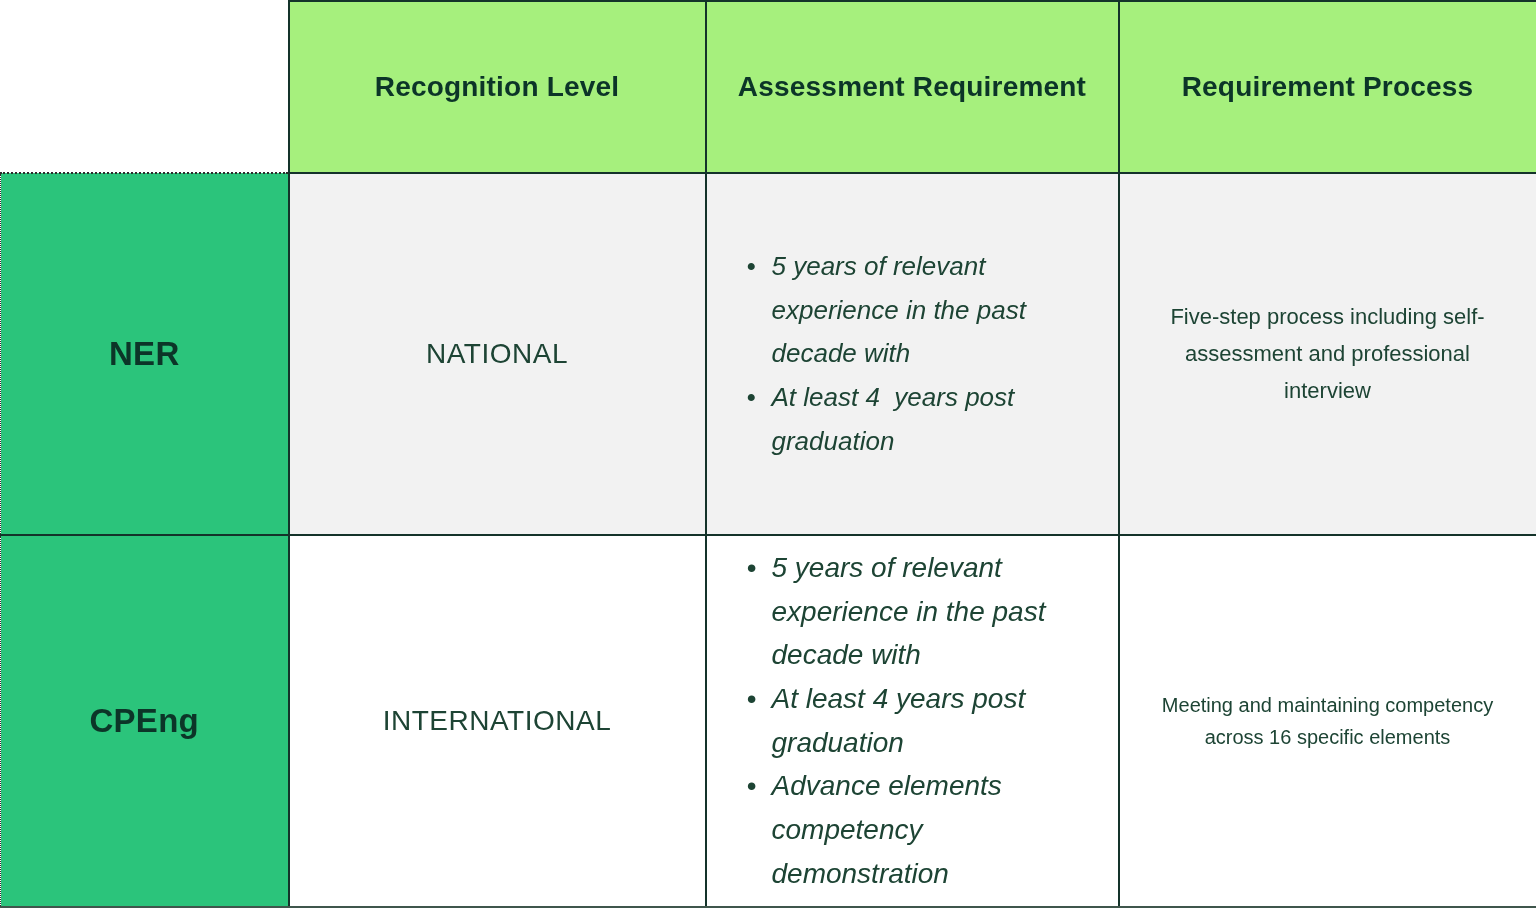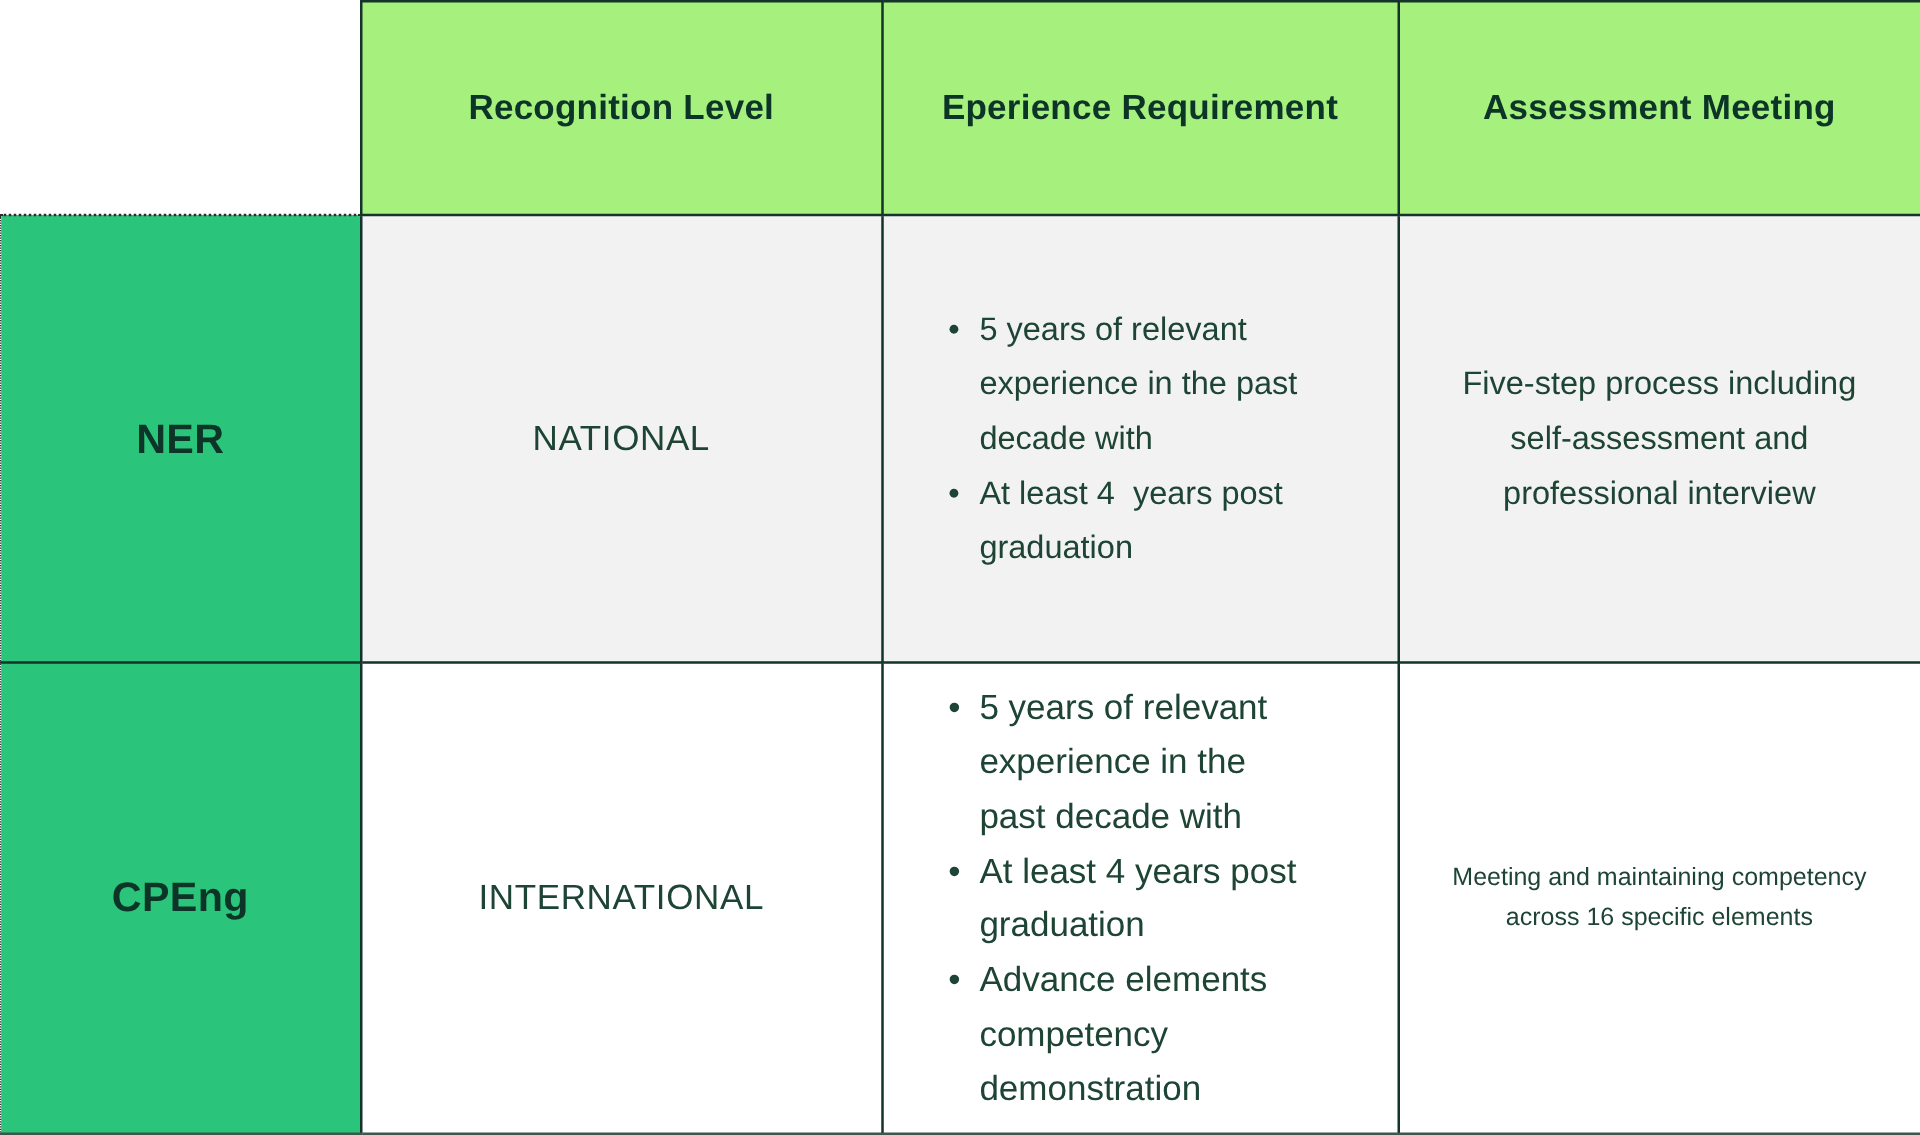--- a/index.html
+++ b/index.html
@@ -67,30 +67,31 @@
 
   .level{
     text-align:center;
     font-size:28px;
     letter-spacing:0.5px;
     margin-top:36px;
   }
 
   .assess{
     text-align:center;
-    font-size:26px;
+    font-size:22px;
     line-height:1.68;
     padding:0 26px;
   }
   tr.r2 .assess{font-size:20px;line-height:1.6;padding:0 22px;}
 
   ul.bullets{
     list-style:none;
-    margin:12px;
+    margin:0;
     padding:0 56px 0 40px;
+    font-style:italic;
   }
   ul.bullets li{
     position:relative;
     padding-left:25px;
     font-size:26px;
     line-height:1.68;
     white-space:pre-wrap;
     color:var(--text-body);
   }
   ul.bullets li::before{
@@ -110,22 +111,22 @@
     <col style="width:288px">
     <col style="width:417px">
     <col style="width:413px">
     <col style="width:418px">
   </colgroup>
 
   <tbody>
       <tr style="height:170px">
     <td class="corner"></td>
     <th class="colhead">Recognition Level</th>
-    <th class="colhead">Eperience Requirement</th>
-    <th class="colhead">Assessment Meeting</th>
+    <th class="colhead">Assessment Requirement</th>
+    <th class="colhead">Requirement Process</th>
   </tr>
 
   <tr style="height:356px" class="r1">
     <th class="rowhead rowhead--ner">NER</th>
     <td class="cell r1-bg level">NATIONAL</td>
     <td class="cell r1-bg">
       <ul class="bullets">
         <li>5 years of relevant experience in the past decade with</li>
         <li>At least 4  years post graduation</li>
       </ul>

